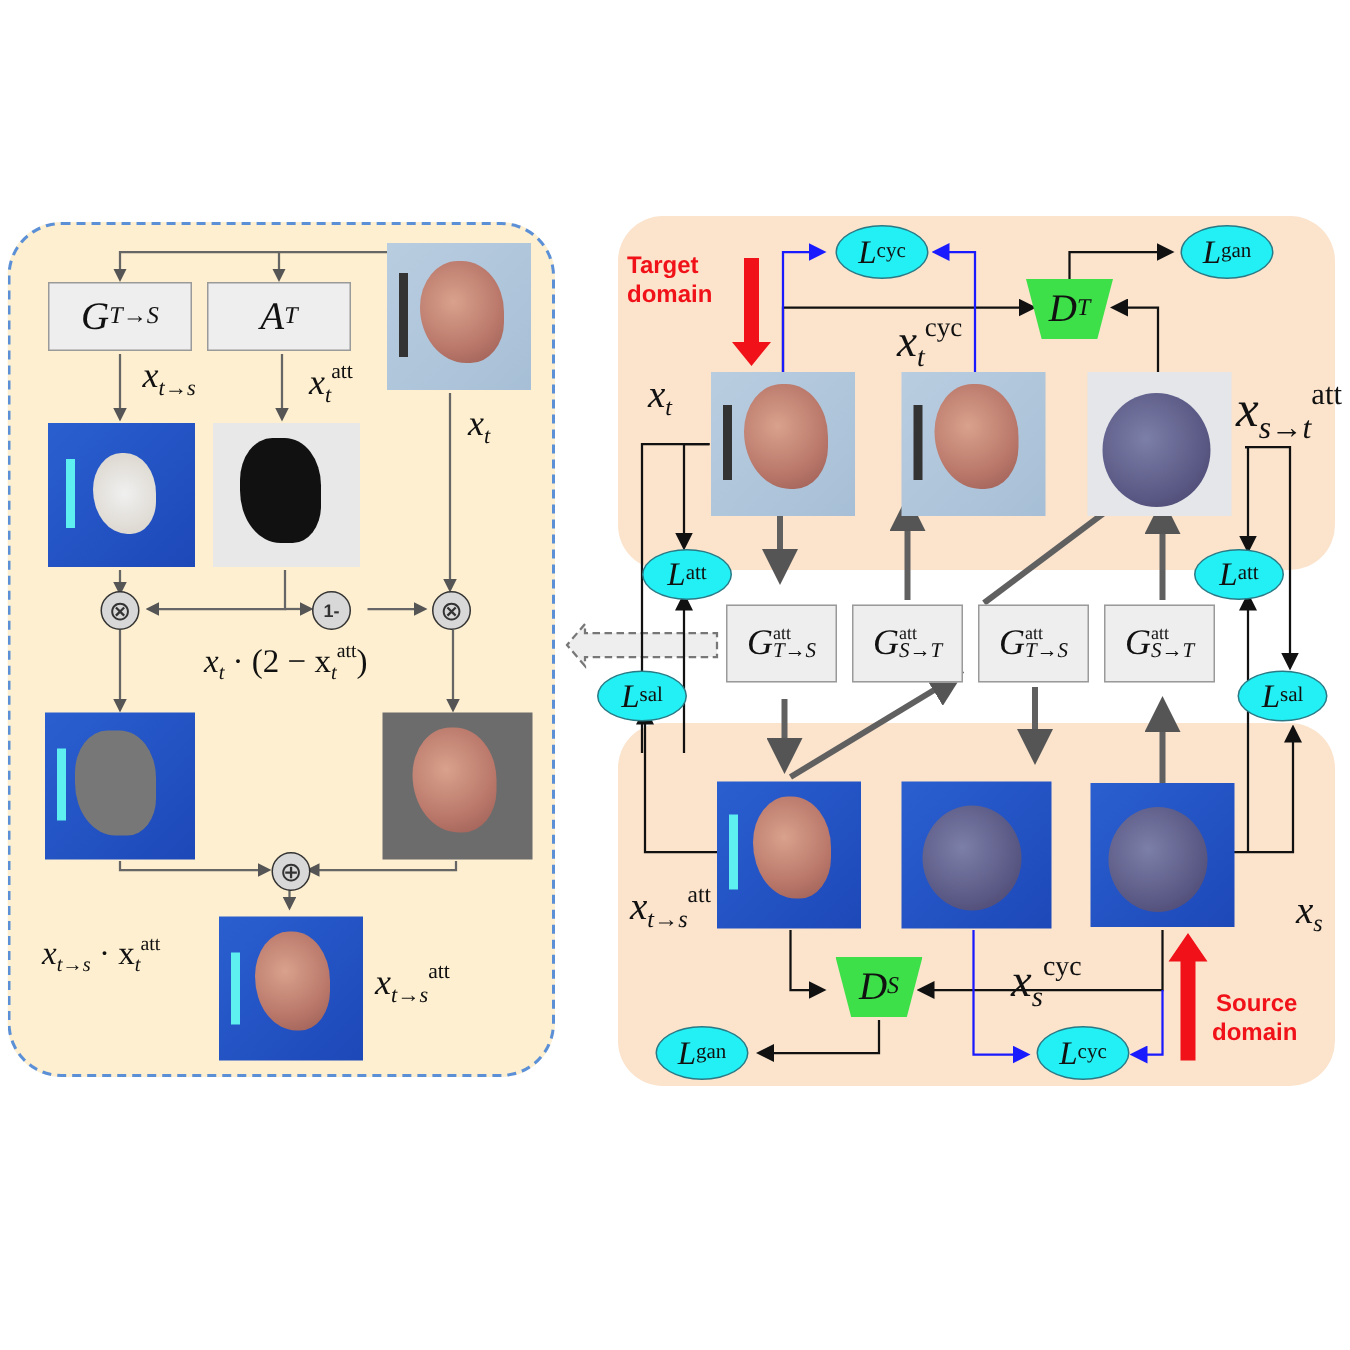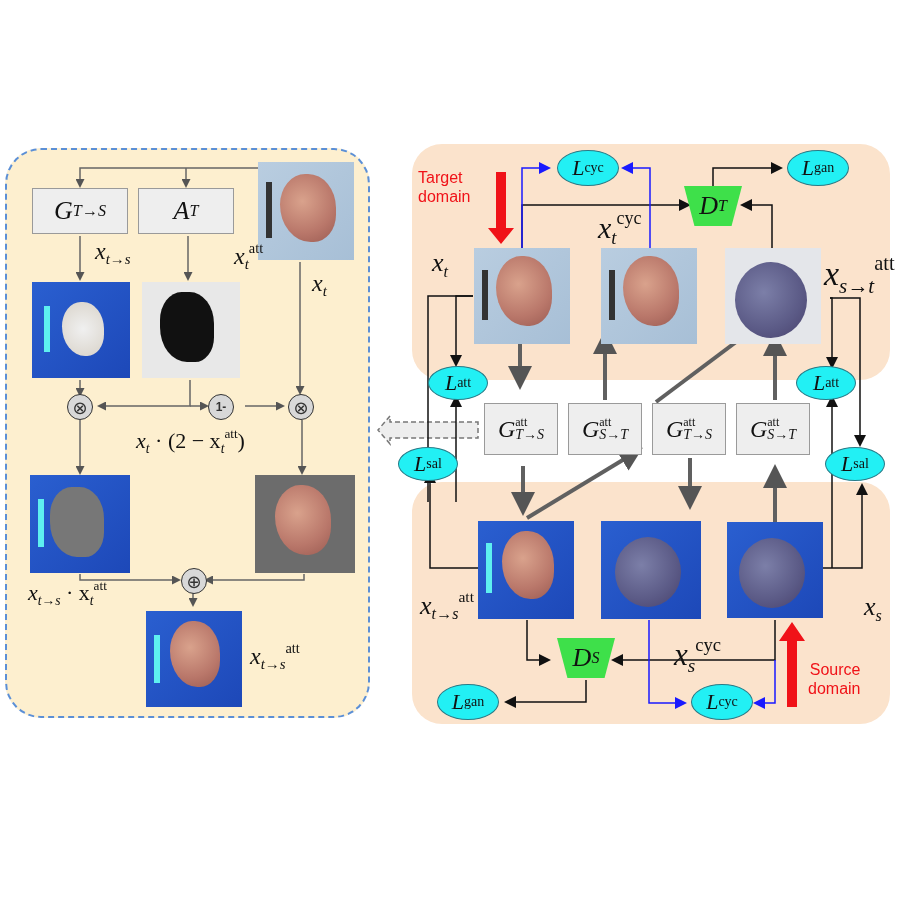--- a/index.html
+++ b/index.html
@@ -7,21 +7,21 @@
   .abs{position:absolute;}
   .left-panel{left:5px;top:148px;width:365px;height:570px;background:#fdefcf;border:2px dashed #5b8fd6;border-radius:36px;box-sizing:border-box;}
   .right-top{left:412px;top:144px;width:478px;height:236px;background:#fbe3cc;border-radius:30px;}
   .right-bot{left:412px;top:482px;width:478px;height:242px;background:#fbe3cc;border-radius:30px;}
   .box{background:#eeeeee;border:1px solid #9a9a9a;box-sizing:border-box;display:flex;align-items:center;justify-content:center;font-style:italic;color:#111;}
   .math{font-style:italic;color:#111;white-space:nowrap;}
   .sup{font-style:normal;font-size:0.6em;vertical-align:0.75em;}
   .sub{font-size:0.62em;vertical-align:-0.35em;}
   .ell{background:#22f0f4;border:1px solid #2a7a86;border-radius:50%;box-sizing:border-box;display:flex;align-items:center;justify-content:center;font-style:italic;font-size:22px;color:#111;}
   .ell .sub{font-style:normal;font-size:14px;}
-  .red{color:#f01218;font-family:"Liberation Sans",sans-serif;font-weight:normal;font-size:16px;line-height:19px;}
+  .red{color:#f01218;font-family:"Liberation Sans",sans-serif;font-weight:bold;font-size:16px;line-height:19px;}
   .img{box-sizing:border-box;overflow:hidden;}
   .tgt{background:linear-gradient(135deg,#b9cde0,#a7bfd6);}
   .src{background:linear-gradient(135deg,#2a5fd0,#1d48b8);}
   .lung-r{position:absolute;border-radius:45% 50% 40% 55%;background:radial-gradient(circle at 40% 40%,#d9a28c,#b9776a 60%,#9a5b52);}
   .lung-b{position:absolute;border-radius:50%;background:radial-gradient(circle at 40% 40%,#7c7fa8,#5b5a86 60%,#47406a);}
   .disc{position:absolute;background:#5ef0f0;}
   .op{width:26px;height:26px;border-radius:50%;background:#d8d8d8;border:1.5px solid #333;box-sizing:border-box;display:flex;align-items:center;justify-content:center;font-family:"DejaVu Sans",sans-serif;font-size:18px;color:#333;}
   .disc-trap{width:58px;height:40px;background:#3ee04a;clip-path:polygon(0 0,100% 0,82% 100%,18% 100%);display:flex;align-items:center;justify-content:center;font-style:italic;font-size:26px;color:#111;}
   svg.lines{position:absolute;left:0;top:0;width:900px;height:900px;}
 </style>
@@ -115,21 +115,21 @@
     <span class="sub">T</span>
 </div>
 <div class="abs img tgt" style="left:258px;top:162px;width:96px;height:98px;">
   <div class="lung-r" style="left:22px;top:12px;width:56px;height:68px;"></div>
   <div class="abs" style="left:8px;top:20px;width:6px;height:56px;background:#333;"></div>
 </div>
 
 <div class="abs math" style="left:95px;top:238px;font-size:24px;">
   <span>x</span><span class="sub">t→s</span>
 </div>
-<div class="abs math" style="left:206px;top:240px;font-size:24px;margin-left:28px;">
+<div class="abs math" style="left:206px;top:240px;font-size:24px;">
   <span>x</span><span class="sub">t</span><span class="sup">att</span>
 </div>
 <div class="abs math" style="left:312px;top:270px;font-size:24px;">
   <span>x</span><span class="sub">t</span>
 </div>
 
 <div class="abs img src" style="left:32px;top:282px;width:98px;height:96px;">
   <div class="lung-r" style="left:30px;top:20px;width:42px;height:54px;background:radial-gradient(circle,#f0f0f0,#d8d2c8);"></div>
   <div class="disc" style="left:12px;top:24px;width:6px;height:46px;"></div>
 </div>
@@ -156,21 +156,21 @@
   <div class="disc" style="left:8px;top:24px;width:6px;height:48px;"></div>
 </div>
 <div class="abs img" style="left:255px;top:475px;width:100px;height:98px;background:#6c6c6c;">
   <div class="lung-r" style="left:20px;top:10px;width:56px;height:70px;"></div>
 </div>
 
 <div class="abs op" style="left:181px;top:568px;">
     <span>⊕</span>
   </div>
 
-<div class="abs math" style="left:28px;top:578px;font-size:22px;">
+<div class="abs math" style="left:28px;top:621px;font-size:22px;">
   <span>x</span><span class="sub">t→s</span><span style="font-style:normal;"> · x</span><span class="sub">t</span><span class="sup">att</span>
 </div>
 
 <div class="abs img src" style="left:146px;top:611px;width:96px;height:96px;">
   <div class="lung-r" style="left:24px;top:10px;width:50px;height:66px;"></div>
   <div class="disc" style="left:8px;top:24px;width:6px;height:48px;"></div>
 </div>
 <div class="abs math" style="left:250px;top:640px;font-size:24px;">
   <span>x</span><span class="sub">t→s</span><span class="sup">att</span>
 </div>

